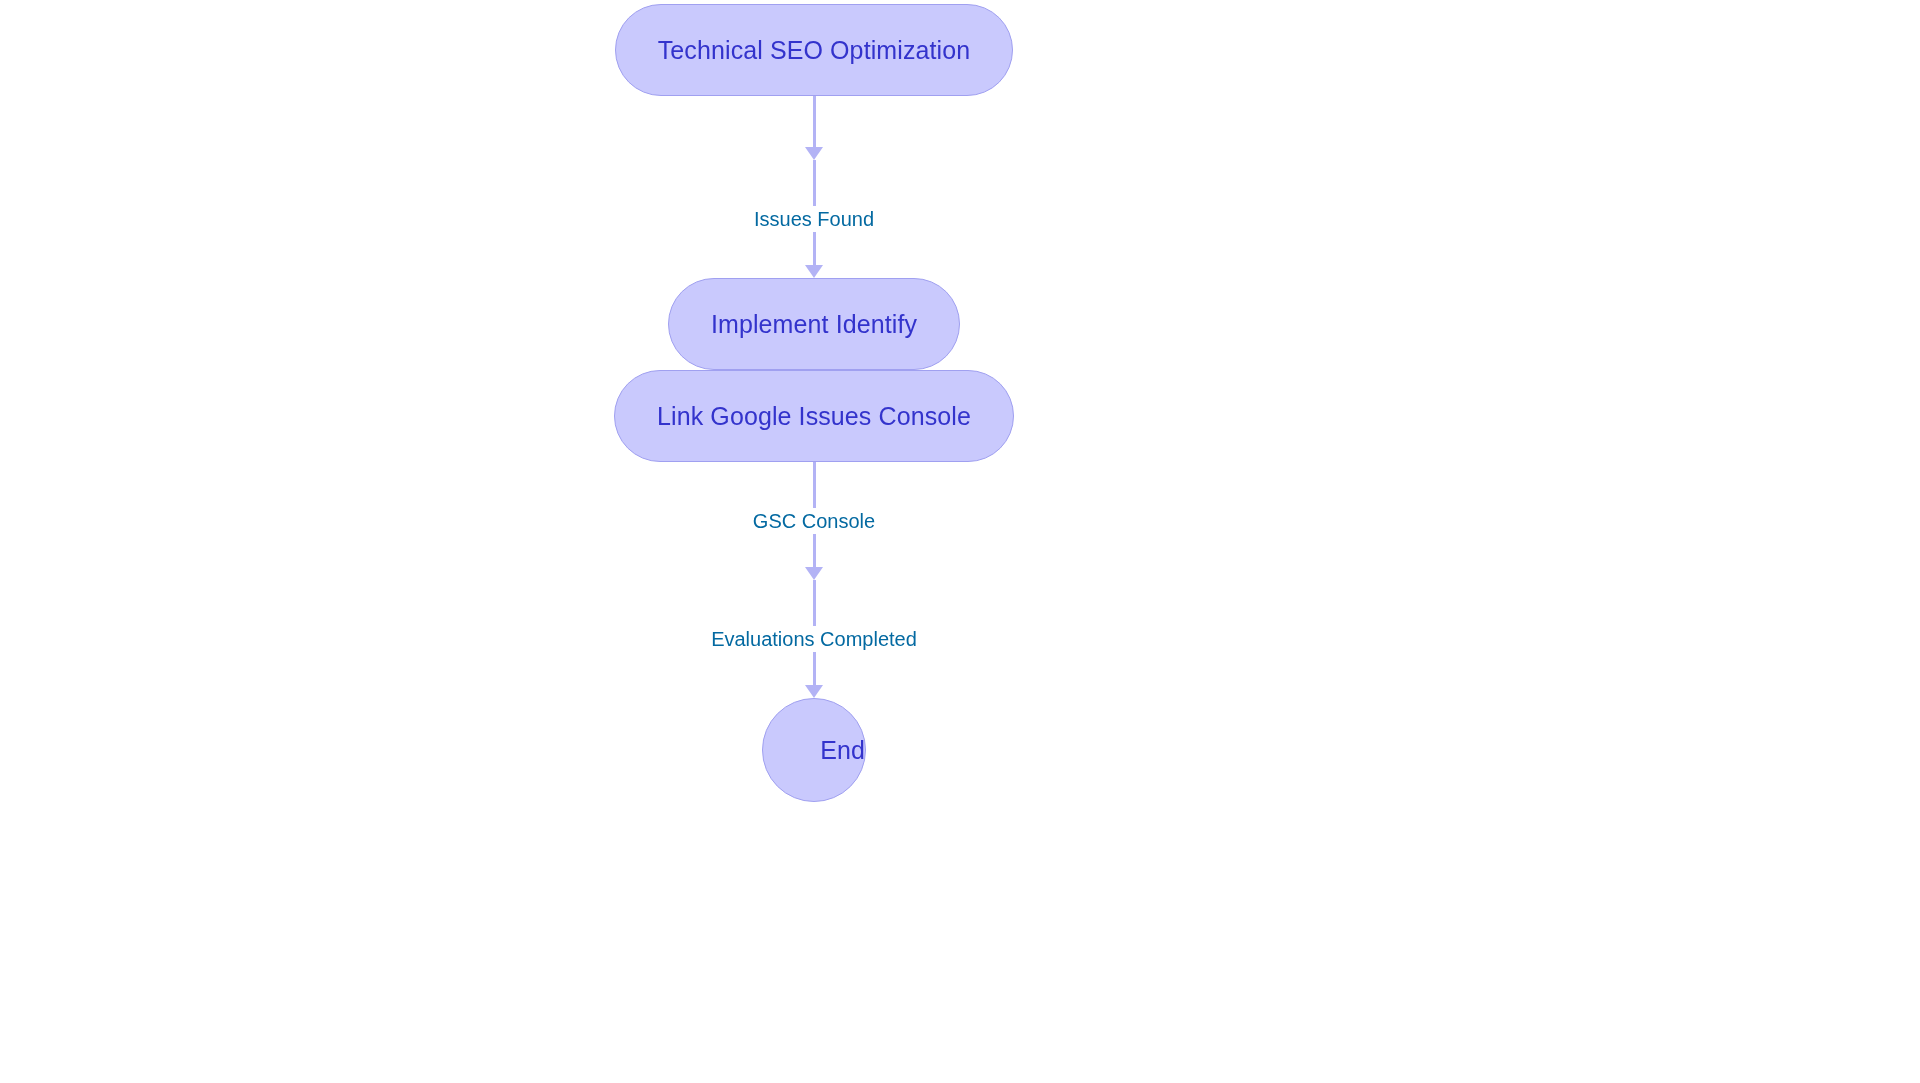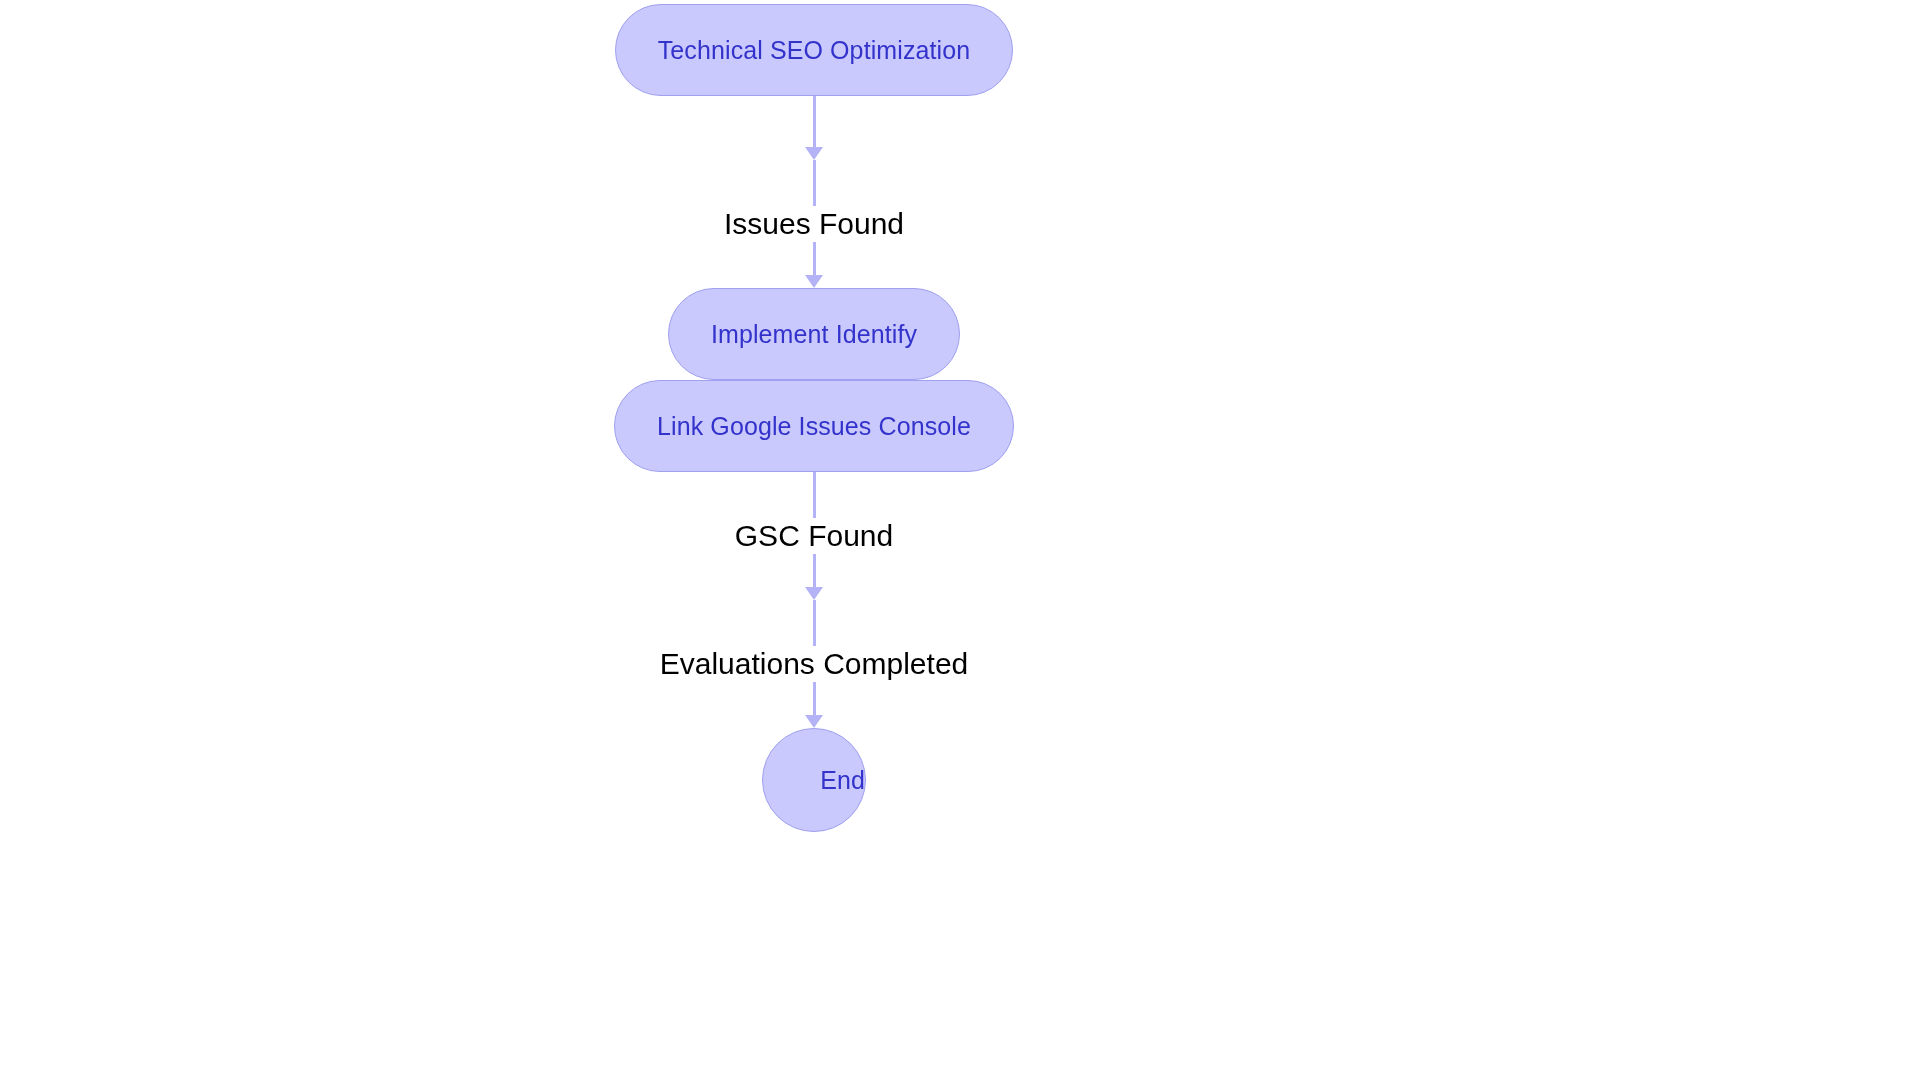--- a/index.html
+++ b/index.html
@@ -84,22 +84,22 @@
   .connector .arrow {
     width: 0;
     height: 0;
     border-left: 9px solid transparent;
     border-right: 9px solid transparent;
     border-top: 13px solid #b3b3f5;
     margin-top: -1px;
   }
 
   .connector .edge-label {
-    color: #000000;
-    font-size: 30px;
+    color: #0369a1;
+    font-size: 20px;
     line-height: 1;
     background: #ffffff;
     padding: 3px 6px;
     white-space: nowrap;
     position: relative;
     z-index: 3;
   }
 
   
   .gap-plain .line { height: 52px; }
@@ -134,21 +134,21 @@
       <span>Implement Identify</span>
     </div>
 
 
     <div class="node pill">
       <span>Link Google Issues Console</span>
     </div>
 
     <div class="connector gap-labeled">
       <div class="line top"></div>
-      <div class="edge-label">GSC Found</div>
+      <div class="edge-label">GSC Console</div>
       <div class="line bottom"></div>
       <div class="arrow"></div>
     </div>
 
 
     <div class="connector gap-labeled">
       <div class="line top"></div>
       <div class="edge-label">Evaluations Completed</div>
       <div class="line bottom"></div>
       <div class="arrow"></div>

